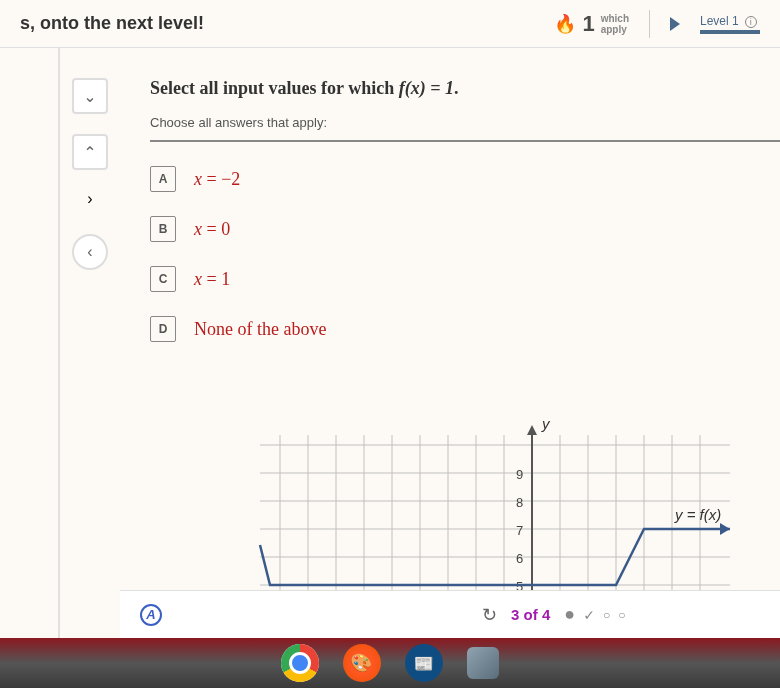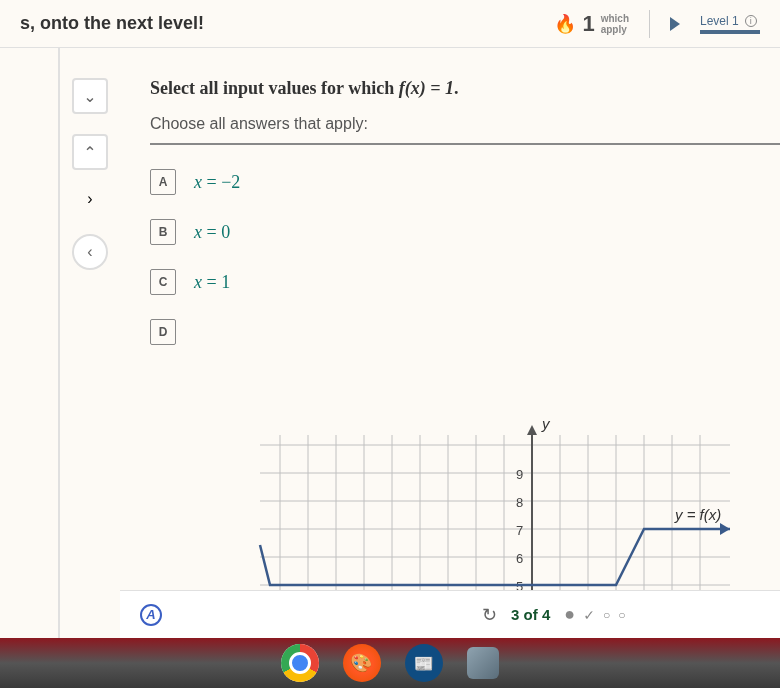--- a/index.html
+++ b/index.html
@@ -62,21 +62,21 @@
     }
     .level {
       display: flex;
       flex-direction: column;
       gap: 2px;
     }
     .level-text {
       font-size: 12px;
       color: #4a6a8a;
       display: flex;
-      align-items: center;
+      align-items: flex-end;
       gap: 6px;
     }
     .info-icon {
       width: 12px; height: 12px;
       border: 1px solid #888;
       border-radius: 50%;
       display: inline-flex;
       align-items: center;
       justify-content: center;
       font-size: 9px;
@@ -124,21 +124,21 @@
     }
     .question {
       font-size: 18px;
       font-weight: 700;
       color: #333;
       margin-bottom: 16px;
       font-family: Georgia, serif;
     }
     .question .math { font-style: italic; margin-top: 12px; }
     .instruction {
-      font-size: 16px;
+      font-size: 13px;
       color: #555;
       margin-bottom: 10px;
     }
     .hr { height: 2px; background: #888; margin-bottom: 24px; width: 100%; }
     .options {
       display: flex;
       flex-direction: column;
       gap: 24px;
     }
     .option {
@@ -154,21 +154,21 @@
       display: flex;
       align-items: center;
       justify-content: center;
       font-size: 12px;
       font-weight: 700;
       color: #555;
     }
     .opt-text {
       font-size: 18px;
       font-family: Georgia, serif;
-      color: #0f766e;
+      color: #b91c1c;
     }
     .opt-text .mi { font-style: italic; }
     .graph-container {
       position: absolute;
       bottom: 48px;
       left: 90px;
       right: 0;
       height: 175px;
     }
     .graph {
@@ -203,21 +203,21 @@
     .progress {
       display: flex;
       align-items: center;
       gap: 14px;
       margin-left: 280px;
     }
     .retry-icon { font-size: 18px; color: #666; }
     .prog-text {
       font-size: 15px;
       font-weight: 700;
-      color: #14532d;
+      color: #a21caf;
     }
     .prog-dots {
       display: flex;
       gap: 8px;
       align-items: center;
       color: #888;
     }
     .dot-filled { font-size: 18px; }
     .check { font-size: 14px; }
     .dot-open { font-size: 12px; }
@@ -311,20 +311,21 @@
         <div class="option">
           <div class="opt-box">B</div>
           <div class="opt-text"><span class="mi">x</span><span> = 0</span></div>
         </div>
         <div class="option">
           <div class="opt-box">C</div>
           <div class="opt-text"><span class="mi">x</span><span> = 1</span></div>
         </div>
         <div class="option">
           <div class="opt-box">D</div>
+          <div class="opt-text">None of the above</div>
         </div>
       </div>
 
       <div class="graph-container">
         <svg class="graph" viewBox="0 0 470 175">
           <g stroke="#c0c0c0" stroke-width="1">
             <line x1="0" y1="30" x2="470" y2="30"></line>
             <line x1="0" y1="58" x2="470" y2="58"></line>
             <line x1="0" y1="86" x2="470" y2="86"></line>
             <line x1="0" y1="114" x2="470" y2="114"></line>

